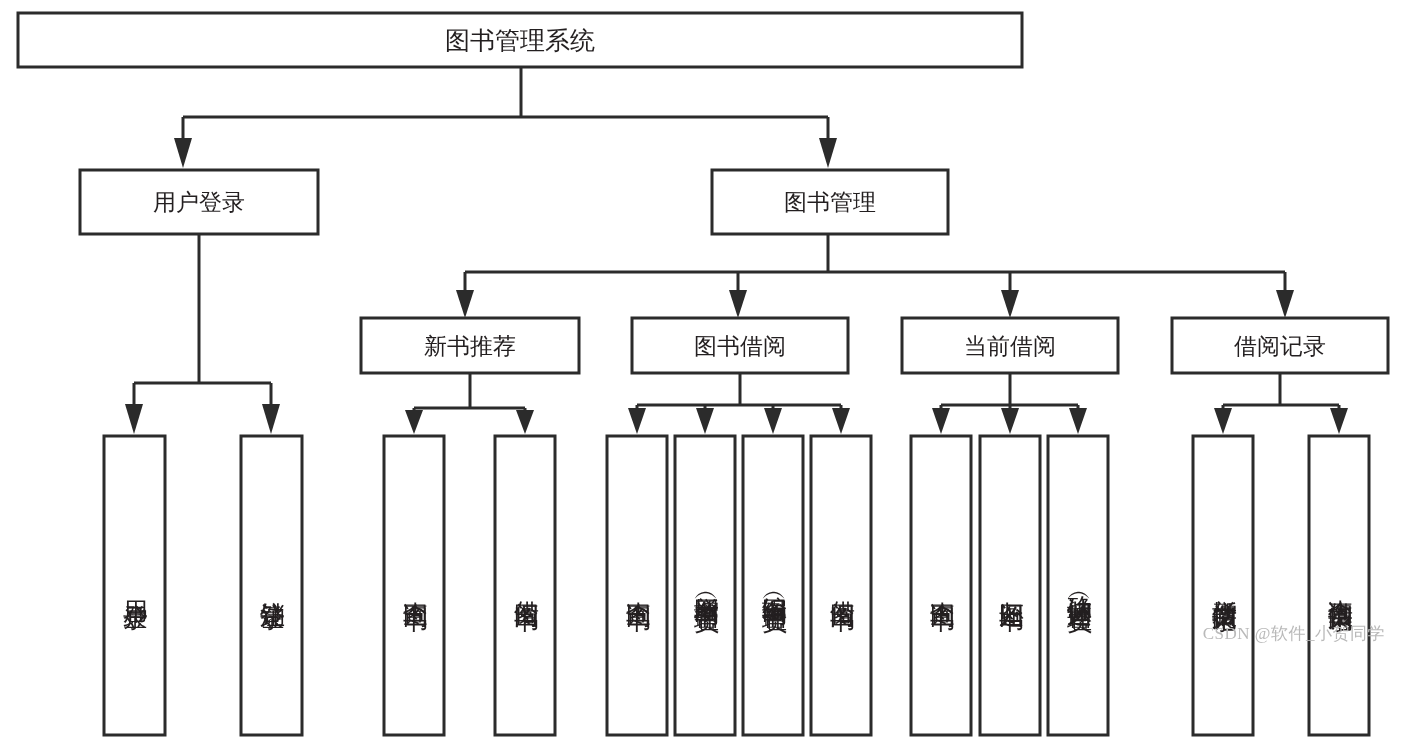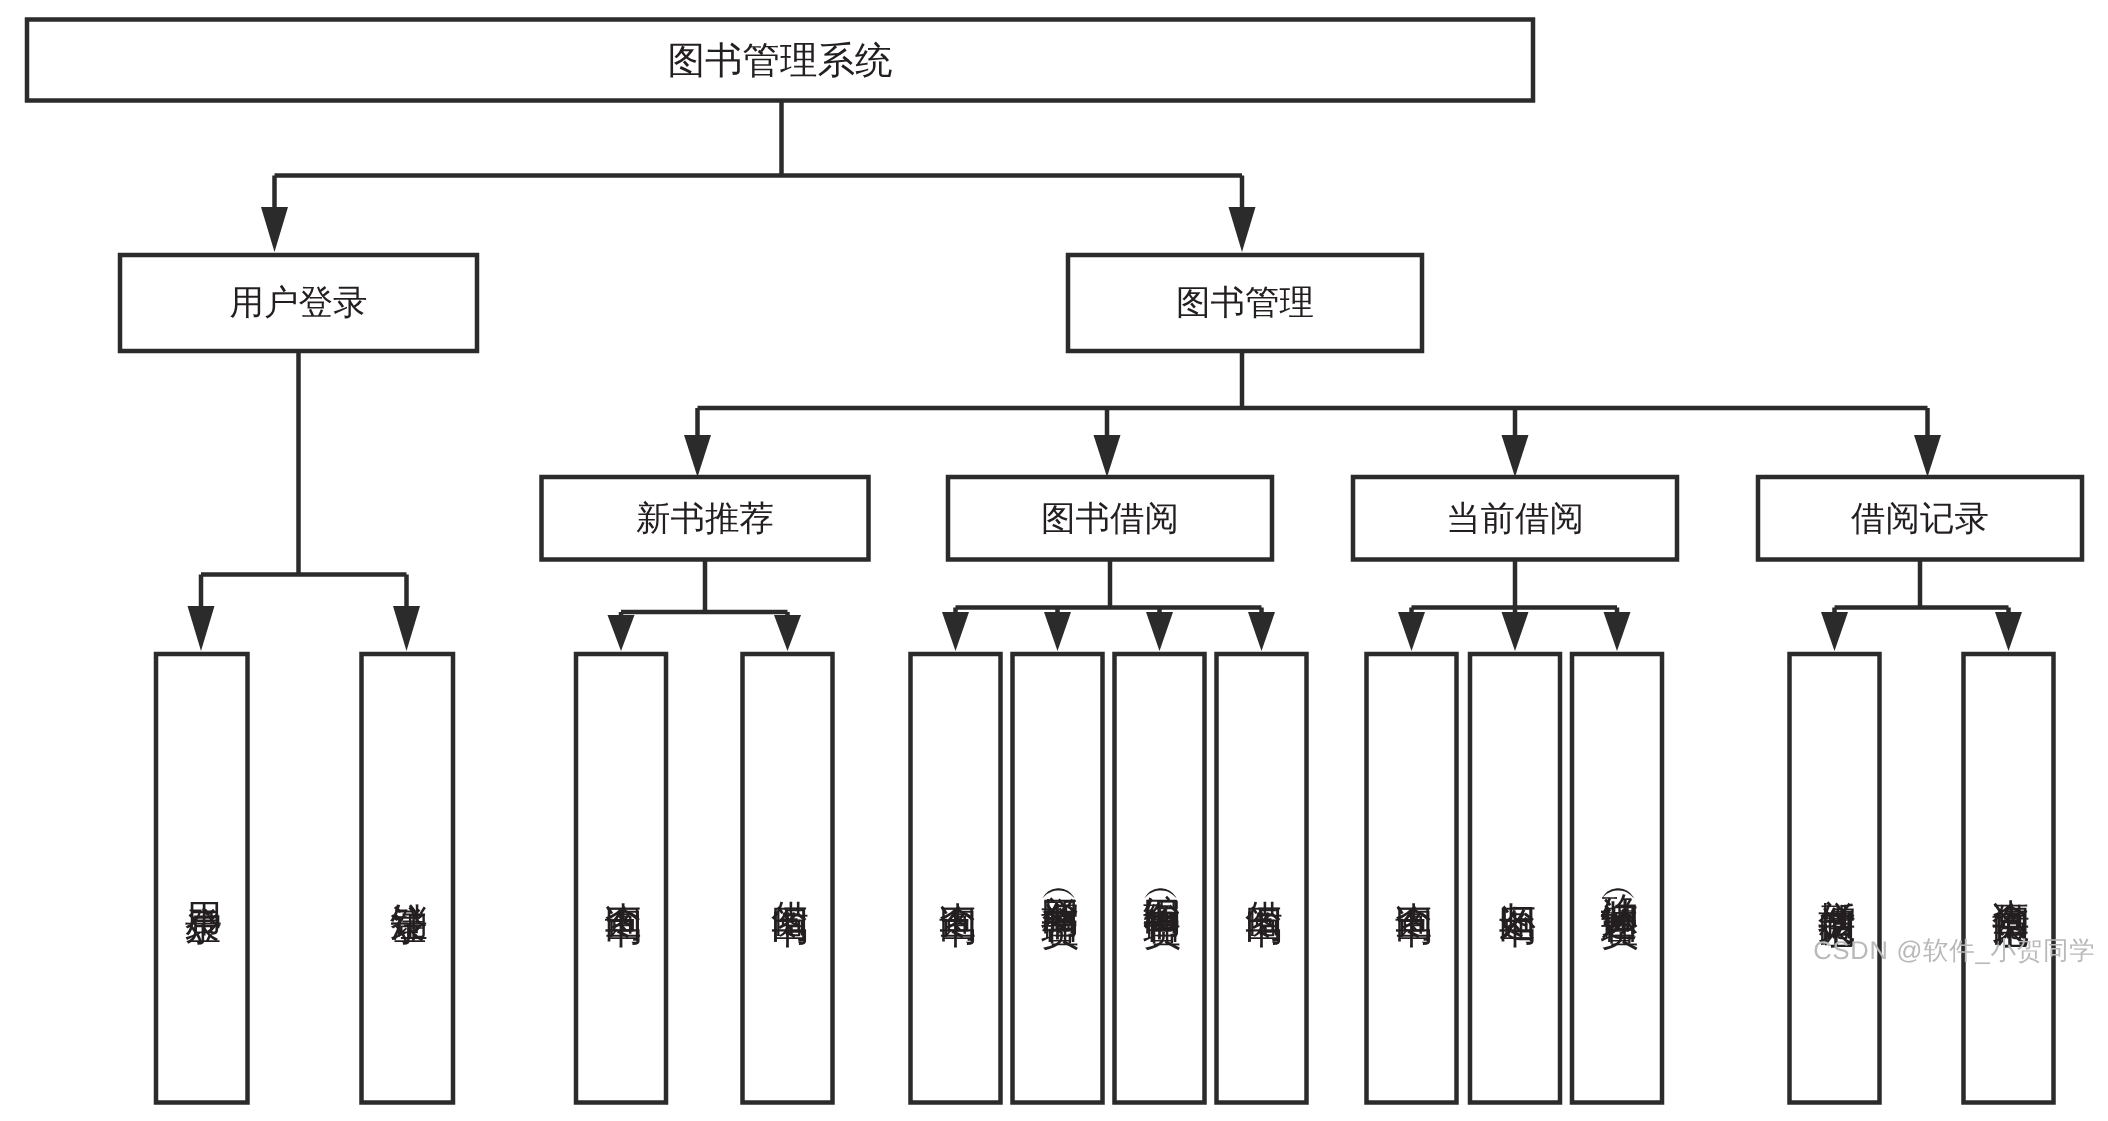--- a/index.html
+++ b/index.html
@@ -24,23 +24,23 @@
   .lvl2-label{font-size:23px;}
   .leaf-label{
     font-size:25px;
     writing-mode:vertical-rl;
     text-orientation:upright;
     letter-spacing:2px;
   }
   .conn{stroke:#2b2b2b;stroke-width:3;fill:none;stroke-linecap:butt;}
   .arrow-head{fill:#2b2b2b;stroke:none;}
   .watermark{
-    position:absolute;right:8px;bottom:8px;
+    position:absolute;right:20px;bottom:8px;
     font-size:17px;color:#b9b9b9;
-    font-family:Liberation Sans, sans-serif;
+    font-family:Liberation Serif, serif;
     letter-spacing:0.5px;
     white-space:nowrap;
     pointer-events:none;
   }
 </style>
 </head>
 <body>
 
 <div id="stage">
 

